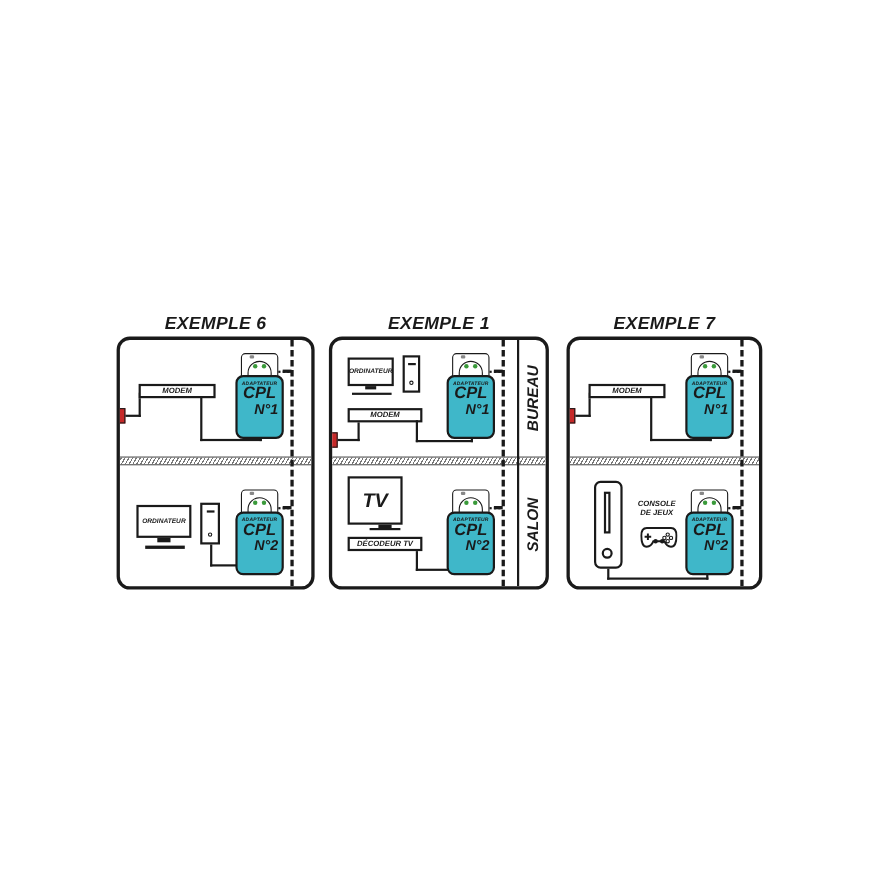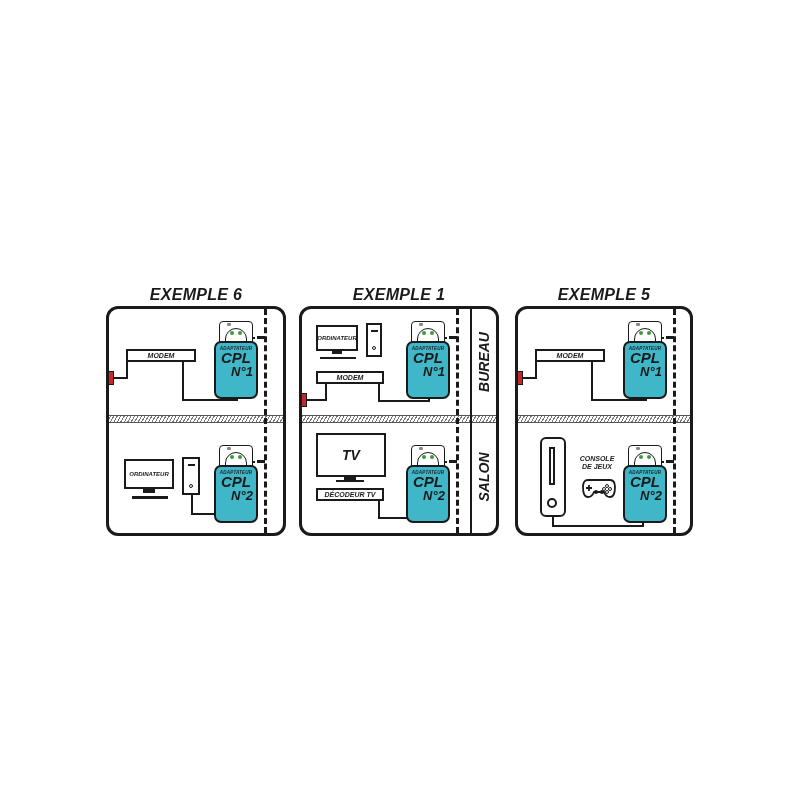--- a/index.html
+++ b/index.html
@@ -113,42 +113,42 @@
       <div class="pin" style="left:18px;"></div>
     </div>
   <div class="dotline" style="left:143px;top:28px;"></div>
   <div class="tick" style="left:147px;top:27px;"></div>
   <div class="adapter" style="left:104px;top:32px;">
     <div class="sm">ADAPTATEUR</div>
     <div class="cpl">CPL</div>
     <div class="num">N°1</div>
   </div>
 
-  <div class="monitor" style="left:14px;top:124px;width:70px;height:44px;font-size:14px;">TV</div>
+  <div class="monitor" style="left:14px;top:124px;width:50px;height:44px;font-size:18px;">TV</div>
   <div class="stand" style="left:42px;top:168px;width:12px;height:4px;"></div>
   <div class="stand" style="left:34px;top:171px;width:28px;height:2px;"></div>
   <div class="box" style="left:14px;top:179px;width:68px;height:13px;">DÉCODEUR TV</div>
   <div class="wire" style="left:76px;top:192px;width:52px;height:18px;border-left-width:2px;border-bottom-width:2px;border-right-width:2px;"></div>
 
   <div class="socket" style="left:109px;top:136px;">
       <div class="face"></div>
       <div class="earth"></div>
       <div class="pin" style="left:10px;"></div>
       <div class="pin" style="left:18px;"></div>
     </div>
   <div class="dotline" style="left:143px;top:152px;"></div>
   <div class="tick" style="left:147px;top:151px;"></div>
   <div class="adapter" style="left:104px;top:156px;">
     <div class="sm">ADAPTATEUR</div>
     <div class="cpl">CPL</div>
     <div class="num">N°2</div>
   </div>
 </div>
 
-<div class="title" style="left:515px;top:286px;width:178px;">EXEMPLE 5</div>
+<div class="title" style="left:515px;top:286px;width:178px;">EXEMPLE 7</div>
 <div class="panel" style="left:515px;top:306px;width:178px;height:230px;">
   <div class="hatch" style="top:106px;"></div>
   <div class="dash" style="left:155px;top:0;height:224px;"></div>
 
   <div class="plug" style="left:-2px;top:62px;"></div>
   <div class="wire" style="left:5px;top:48px;width:14px;height:22px;border-right-width:2px;border-bottom-width:2px;"></div>
   <div class="box" style="left:17px;top:40px;width:70px;height:13px;">MODEM</div>
   <div class="wire" style="left:73px;top:51px;width:56px;height:41px;border-left-width:2px;border-bottom-width:2px;border-right-width:2px;"></div>
 
   <div class="socket" style="left:110px;top:12px;">

